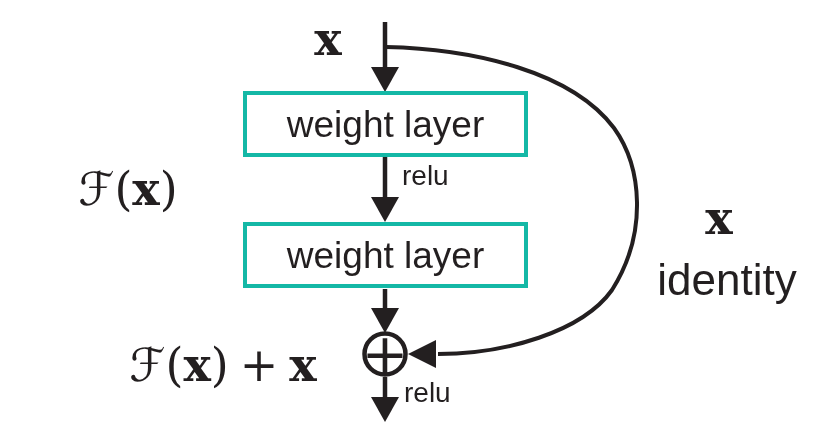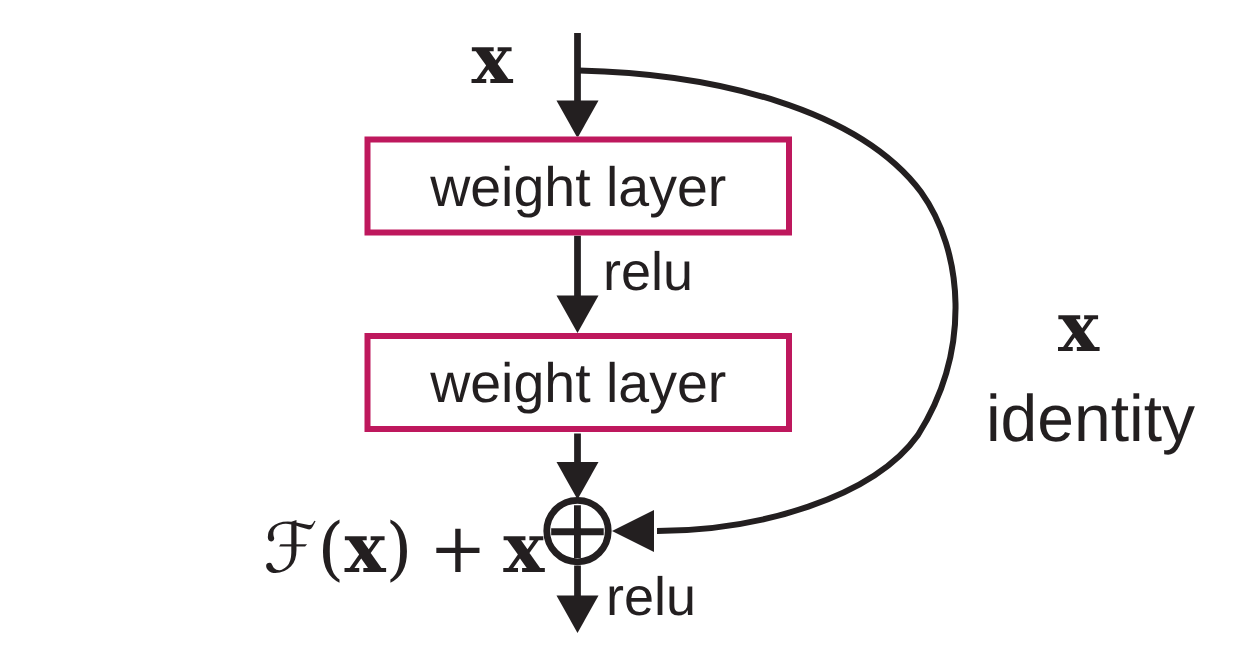--- a/index.html
+++ b/index.html
@@ -17,21 +17,21 @@
     left: 0; top: 0;
     width: 827px; height: 435px;
     z-index: 1;
   }
   .layer-box {
     position: absolute;
     left: 243px;
     width: 285px;
     height: 66px;
     box-sizing: border-box;
-    border: 4px solid #be185d;
+    border: 4px solid #14b8a6;
     background: #ffffff;
     display: flex;
     align-items: center;
     justify-content: center;
     z-index: 2;
   }
   .box1 { top: 91px; }
   .box2 { top: 222px; }
   .box-text {
     font-family: "Liberation Sans", sans-serif;
@@ -41,37 +41,37 @@
     white-space: nowrap;
   }
   .lbl {
     position: absolute;
     z-index: 3;
     white-space: nowrap;
     line-height: 1.15;
     color: #231f20;
   }
   .sans { font-family: "Liberation Sans", sans-serif; }
-  .relu { font-size: 36px; }
+  .relu { font-size: 28px; }
   .relu-top    { left: 402px; top: 160px; }
   .relu-bottom { left: 404px; top: 377px; }
   .identity-lbl { left: 647px; top: 255px; width: 160px; text-align: center; font-size: 44px; }
   .math {
     font-family: "DejaVu Serif", serif;
     font-size: 46px;
     color: #231f20;
   }
   .math .bx { font-weight: bold; }
   .math .sf {
     font-family: "DejaVu Serif", "DejaVu Sans", serif;
     font-style: italic;
   }
   .input-x    { left: 288px; top: 13px;  width: 80px;  text-align: center; }
   .f-label    { left: 28px;  top: 163px; width: 200px; text-align: center; }
-  .fx-label   { left: 83px;  top: 339px; width: 280px; text-align: right; }
+  .fx-label   { left: 83px;  top: 339px; width: 280px; text-align: center; }
   .x-identity { left: 679px; top: 192px; width: 80px;  text-align: center; }
   .plus-sp { margin: 0 11px; }
   .plus-overlay {
     position: absolute;
     left: 357px; top: 326px;
     width: 56px; height: 56px;
     display: flex;
     align-items: center;
     justify-content: center;
     font-family: "DejaVu Sans", sans-serif;
@@ -118,20 +118,21 @@
   <div class="layer-box box1">
     <span class="box-text">weight layer</span>
   </div>
 
   <div class="lbl sans relu relu-top">relu</div>
 
   <div class="layer-box box2">
     <span class="box-text">weight layer</span>
   </div>
 
+  <div class="lbl math f-label"><span class="sf">ℱ</span><span>(</span><span class="bx">x</span><span>)</span></div>
 
   <div class="lbl math fx-label"><span class="sf">ℱ</span><span>(</span><span class="bx">x</span><span>)</span><span class="plus-sp">+</span><span class="bx">x</span></div>
 
   <div class="lbl math x-identity"><span class="bx">x</span></div>
 
   <div class="lbl sans identity-lbl">identity</div>
 
   <div class="plus-overlay">+</div>
 
   <div class="lbl sans relu relu-bottom">relu</div>

